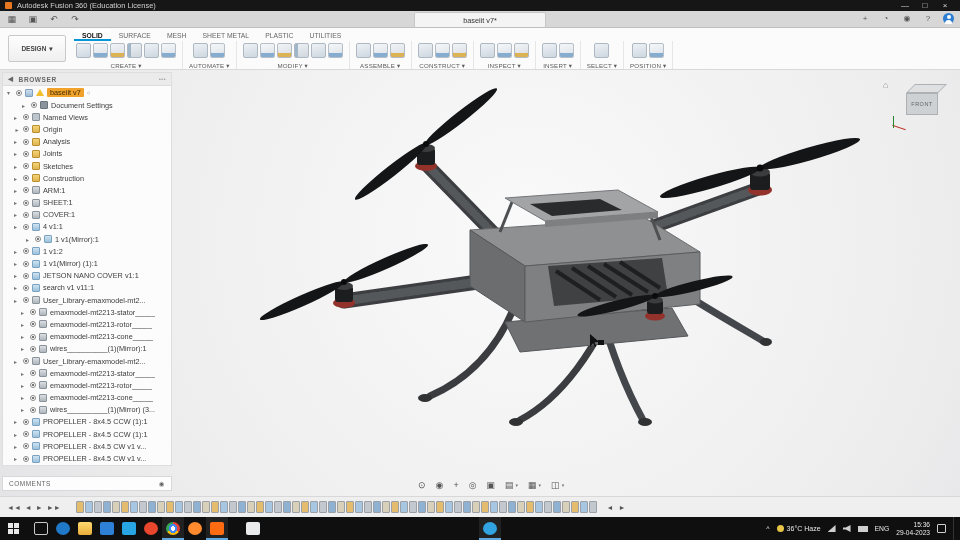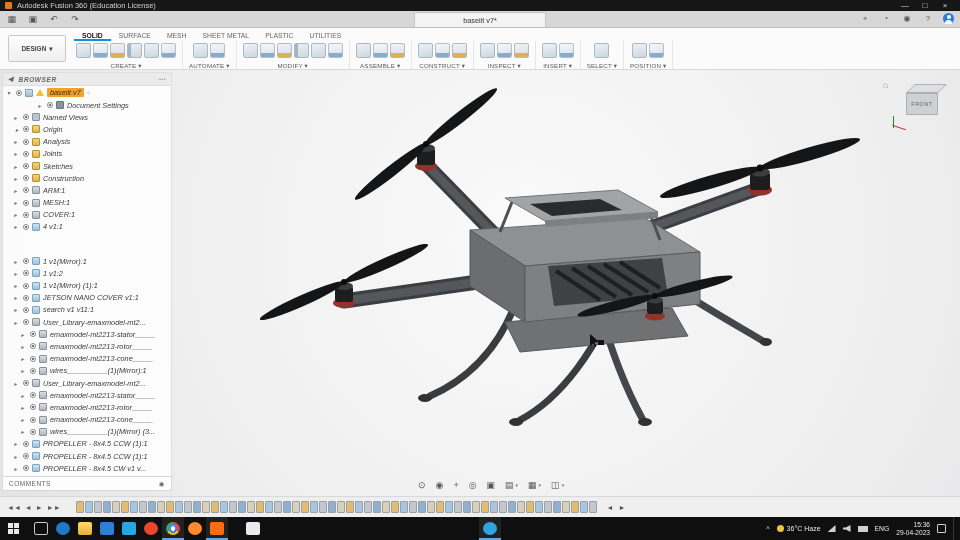--- a/index.html
+++ b/index.html
@@ -45,21 +45,21 @@
   
   #viewcube{position:absolute;top:12px;right:12px;width:52px;height:52px;}
   .vc-home{position:absolute;left:-13px;top:-2px;font-size:9px;color:#8a8a8a;}
   .vc-top{position:absolute;left:10px;top:2px;width:32px;height:9px;background:#dee0e2;border:1px solid #aeb1b4;transform:skewX(-45deg);transform-origin:bottom left;}
   .vc-face{position:absolute;left:10px;top:11px;width:32px;height:22px;background:#ced1d3;border:1px solid #aeb1b4;color:#63666a;font-size:5.5px;display:flex;align-items:center;justify-content:center;letter-spacing:.5px;}
   .vc-axes{position:absolute;left:-4px;bottom:4px;width:16px;height:16px;}
   .ax-x{position:absolute;left:0;bottom:2px;width:14px;height:1px;background:#c0392b;transform:rotate(18deg);}
   .ax-y{position:absolute;left:1px;bottom:2px;width:1px;height:12px;background:#27862c;}
 
   
-  #browser{position:absolute;left:2px;top:2px;width:170px;background:rgba(252,252,252,.96);border:1px solid #dedede;font-style:italic;}
+  #browser{position:absolute;left:2px;top:2px;width:170px;background:rgba(252,252,252,.96);border:1px solid #dedede;}
   .bheader{height:13px;background:#ebebeb;border-bottom:1px solid #ddd;display:flex;align-items:center;gap:5px;padding:0 5px;font-size:6.5px;font-weight:bold;letter-spacing:.6px;color:#666;}
   .bh-dots{margin-left:auto;color:#999;font-size:5px;}
   .brow{display:flex;align-items:center;gap:3px;height:12.2px;font-size:7.3px;color:#3c3c3c;white-space:nowrap;overflow:hidden;padding-left:4px;}
   .brow.root{height:13px;}
   .bchev{color:#777;font-size:6px;width:6px;flex:none;}
   .beye{width:6px;height:6px;border:1px solid #8a8a8a;border-radius:50%;flex:none;background:radial-gradient(circle,#777 1px,transparent 1.5px);}
   .bico{width:8px;height:8px;flex:none;border-radius:1px;}
   .bico-folder{background:linear-gradient(#f3d37a,#e0b54e);border:1px solid #b98f2f;}
   .bico-comp{background:linear-gradient(#dcdfe3,#aeb6bd);border:1px solid #8a939b;}
   .bico-link{background:linear-gradient(#cfe3f0,#9cc1dc);border:1px solid #7aa3c2;}
@@ -351,21 +351,21 @@
       </div>
       <div class="brow root">
         <span class="bchev">▾</span>
         <span class="beye"></span>
         <span class="bico bico-doc"></span>
         <span class="warn"></span>
         <span class="rootlabel">baseiit v7</span>
         <span class="rootcirc">○</span>
       </div>
       <div>
-          <div class="brow" style="padding-left: 19px; margin-left: 16px;">
+          <div class="brow" style="padding-left: 19px;">
             <span class="bchev">▸</span>
             <span class="beye"></span>
             <span class="bico bico-set"></span>
             <span class="blabel">Document Settings</span>
           </div>
           <div class="brow" style="padding-left: 11px;">
             <span class="bchev">▸</span>
             <span class="beye"></span>
             <span class="bico bico-views"></span>
             <span class="blabel">Named Views</span>
@@ -403,35 +403,35 @@
           <div class="brow" style="padding-left: 11px;">
             <span class="bchev">▸</span>
             <span class="beye"></span>
             <span class="bico bico-comp"></span>
             <span class="blabel">ARM:1</span>
           </div>
           <div class="brow" style="padding-left: 11px;">
             <span class="bchev">▸</span>
             <span class="beye"></span>
             <span class="bico bico-comp"></span>
-            <span class="blabel">MESH:1</span>
+            <span class="blabel">SHEET:1</span>
           </div>
           <div class="brow" style="padding-left: 11px;">
             <span class="bchev">▸</span>
             <span class="beye"></span>
             <span class="bico bico-comp"></span>
             <span class="blabel">COVER:1</span>
           </div>
           <div class="brow" style="padding-left: 11px;">
             <span class="bchev">▸</span>
             <span class="beye"></span>
             <span class="bico bico-link"></span>
             <span class="blabel">4 v1:1</span>
           </div>
-          <div class="brow" style="padding-left: 11px; margin-top: 22px;">
+          <div class="brow" style="padding-left: 23px;">
             <span class="bchev">▸</span>
             <span class="beye"></span>
             <span class="bico bico-link"></span>
             <span class="blabel">1 v1(Mirror):1</span>
           </div>
           <div class="brow" style="padding-left: 11px;">
             <span class="bchev">▸</span>
             <span class="beye"></span>
             <span class="bico bico-link"></span>
             <span class="blabel">1 v1:2</span>

